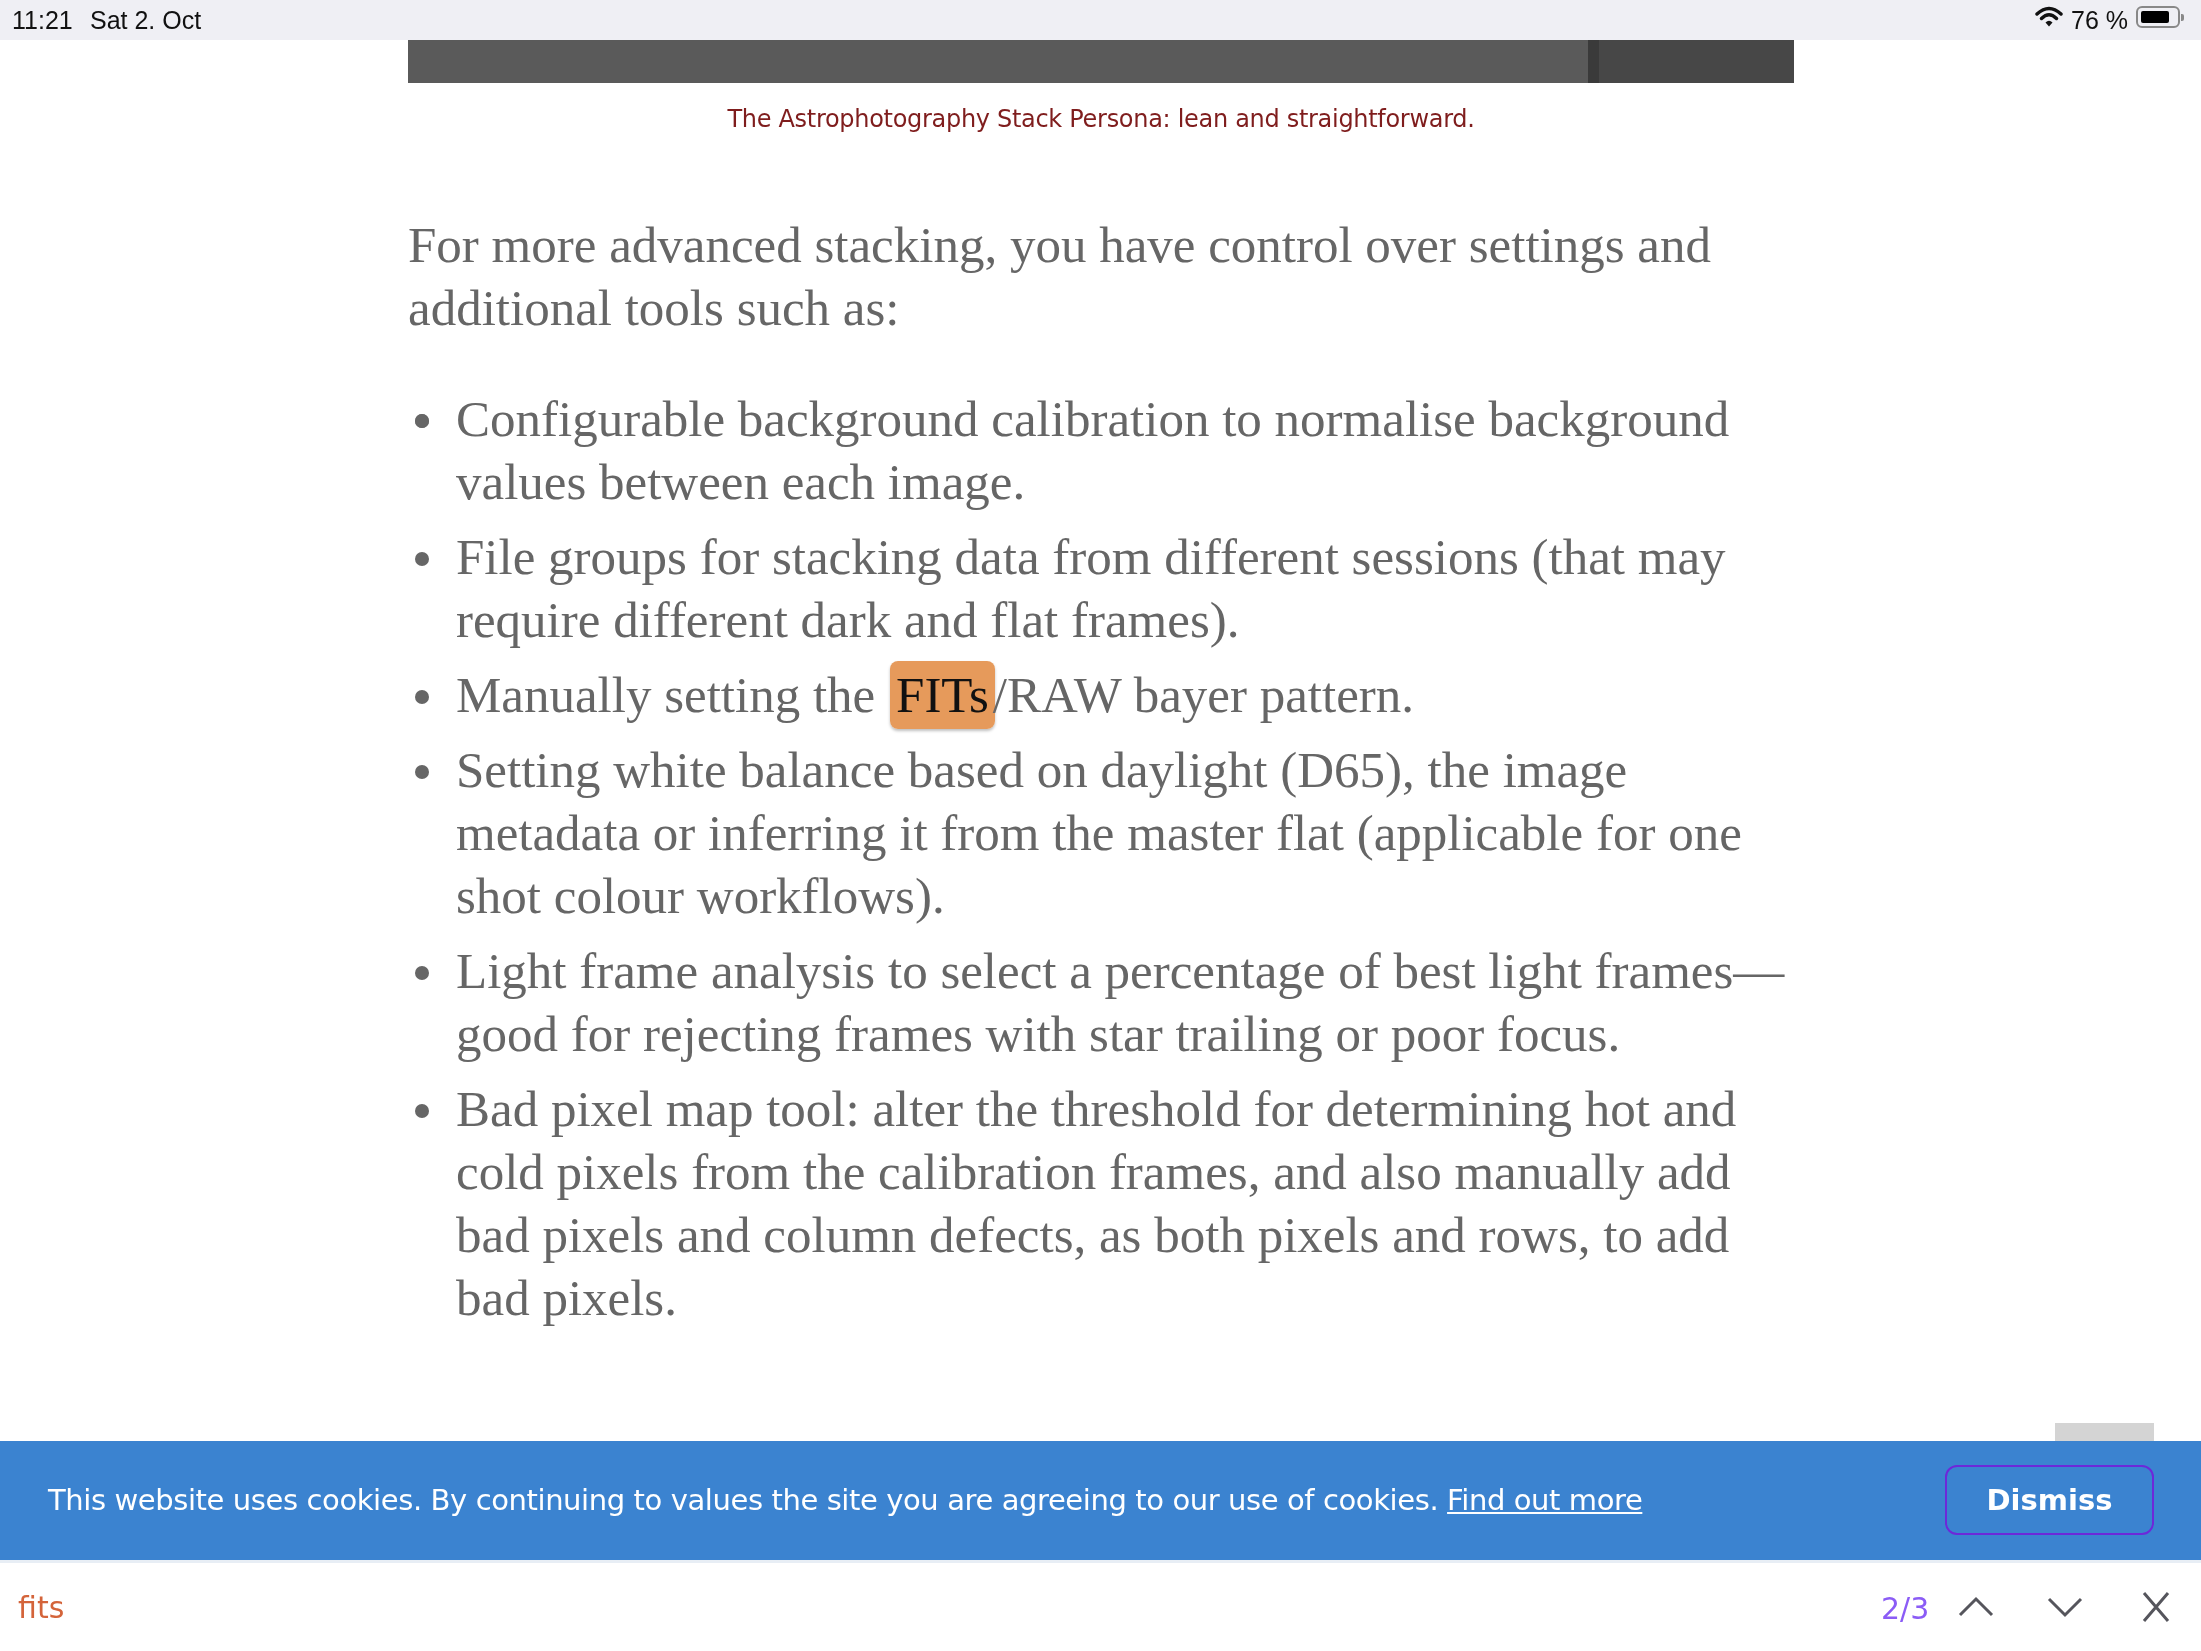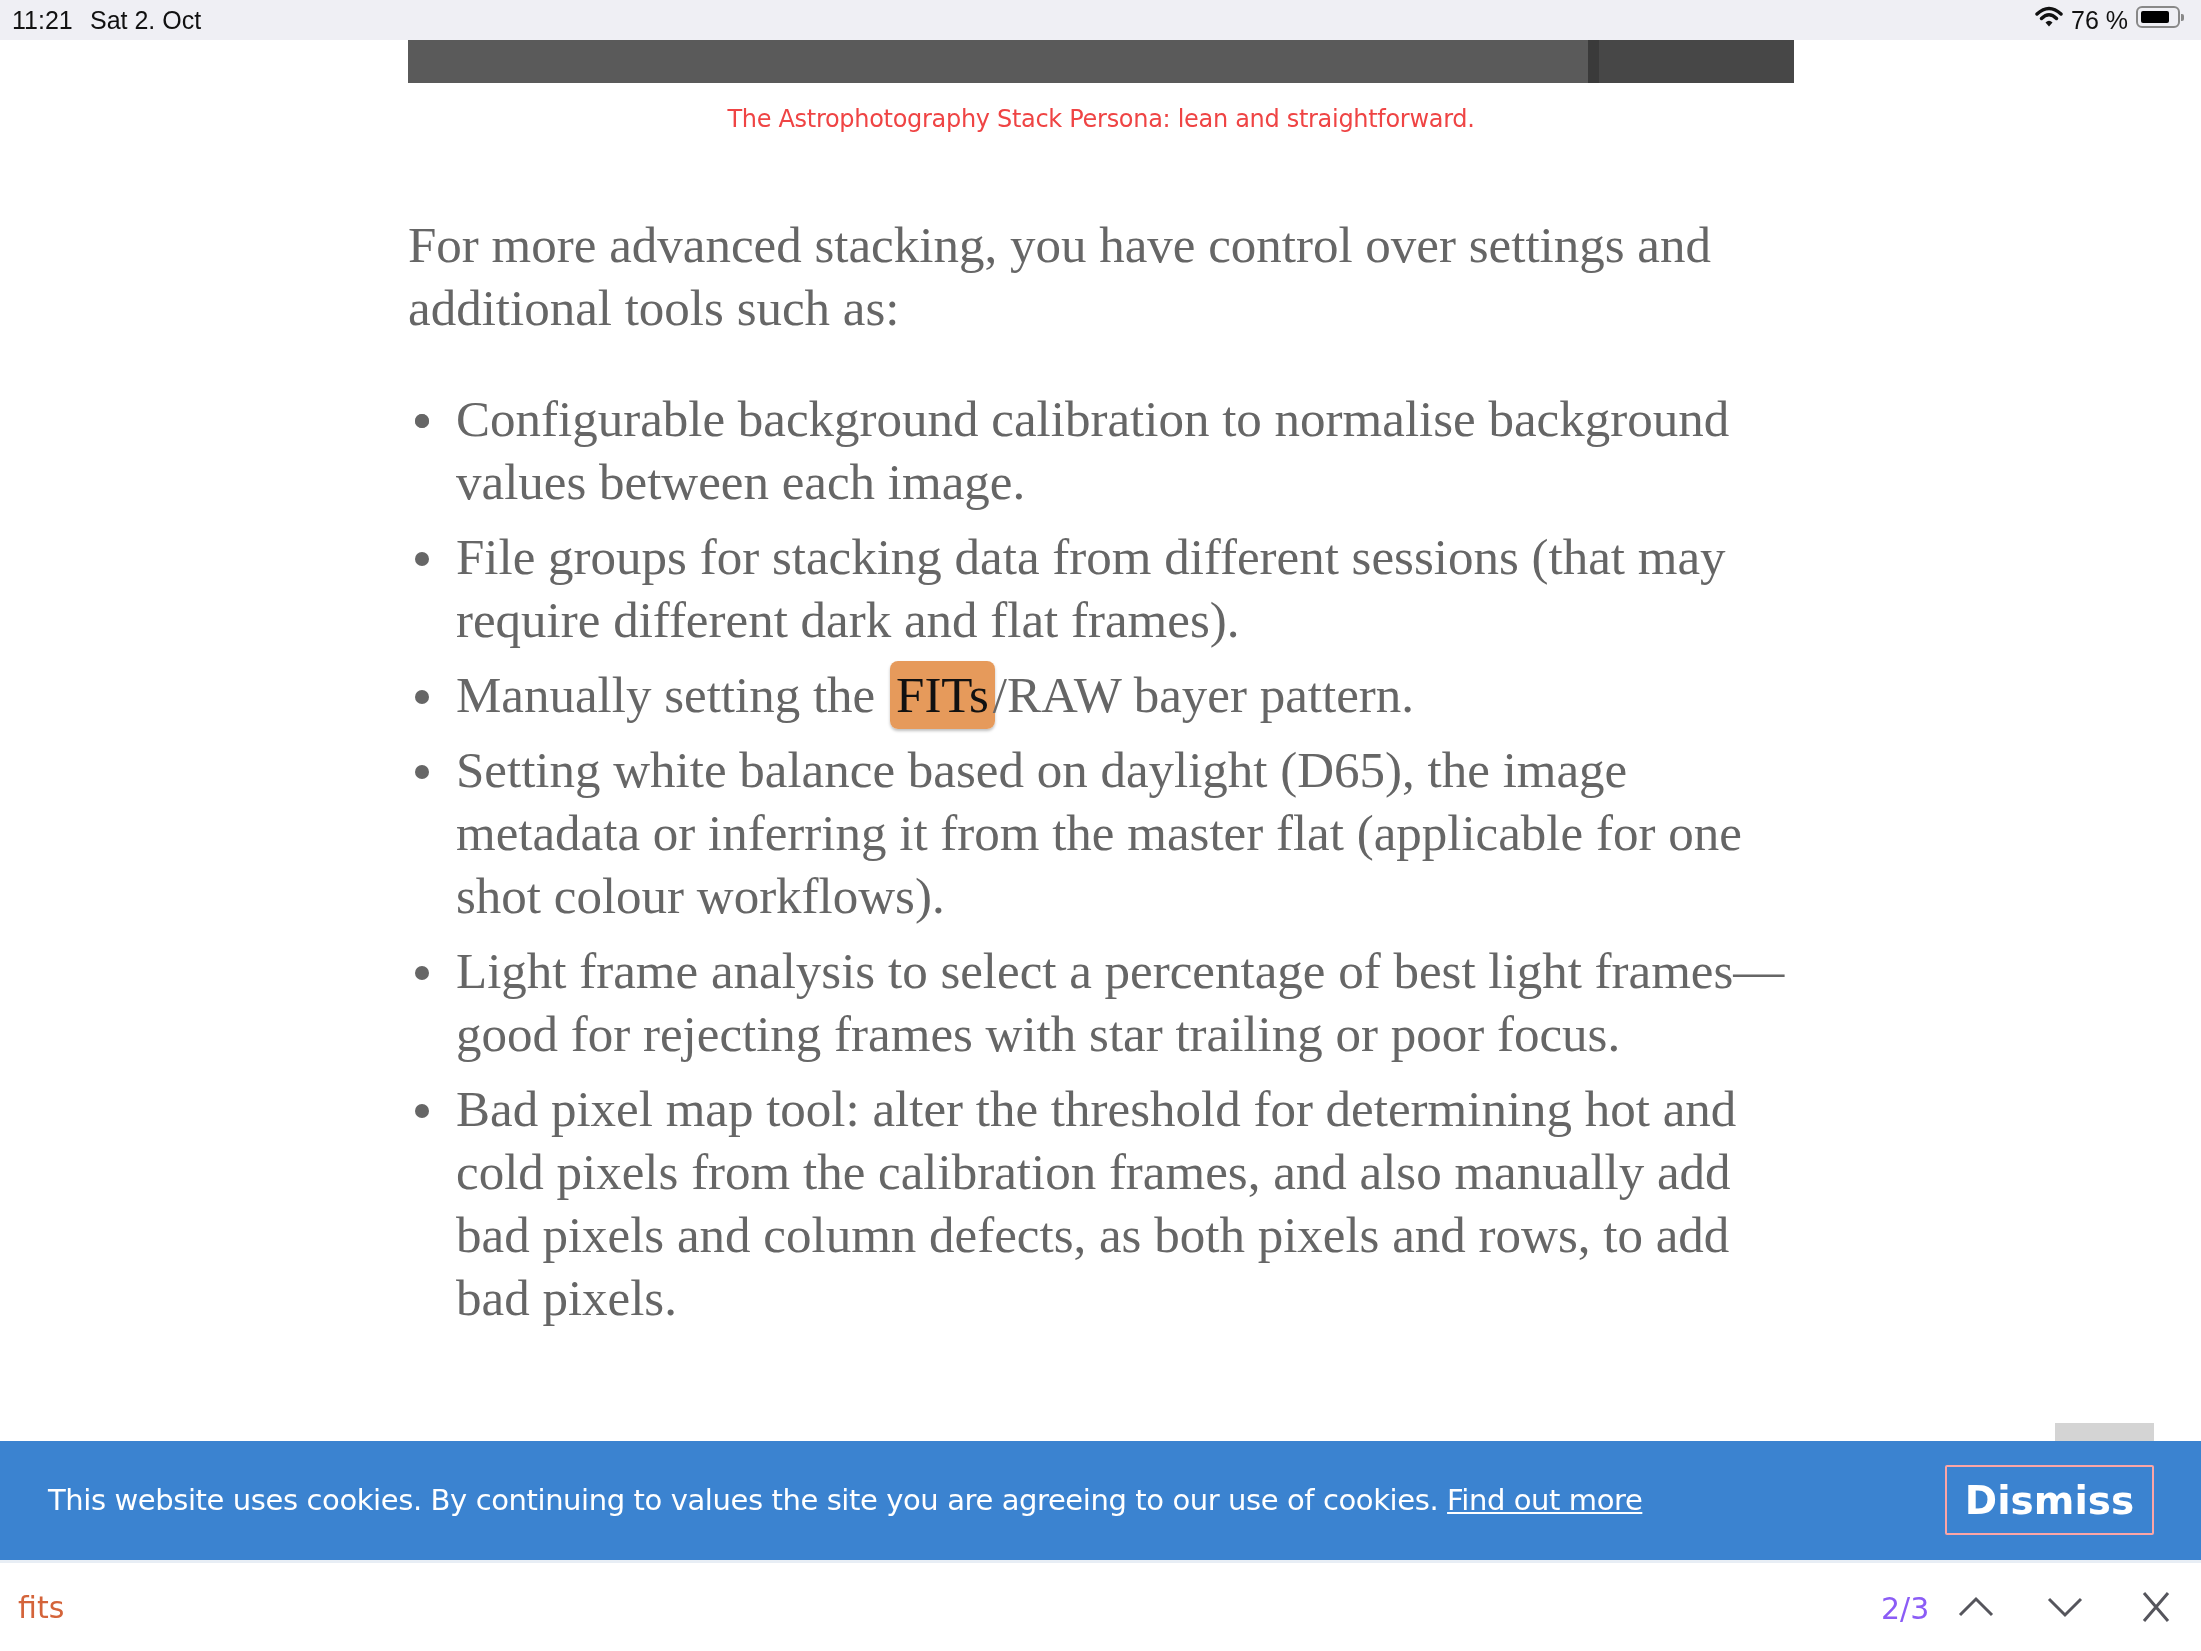--- a/index.html
+++ b/index.html
@@ -25,21 +25,21 @@
   
   .article-image {
     position:absolute; left:408px; top:40px; width:1386px; height:43px;
     background:#5a5a5a;
   }
   .article-image .stripe { position:absolute; left:1180px; top:0; width:11px; height:43px; background:#3a3a3a; }
   .article-image .panel { position:absolute; left:1191px; top:0; right:0; height:43px; background:#474747; }
 
   .caption {
     position:absolute; left:408px; top:105px; width:1386px; text-align:center;
-    font-family:"DejaVu Sans", sans-serif; font-size:24px; color:#ef4444;
+    font-family:"DejaVu Sans", sans-serif; font-size:24px; color:#7f1d1d;
     letter-spacing:-0.3px;
   }
 
   .content {
     position:absolute; left:408px; top:214px; width:1386px;
     font-family:"Liberation Serif", "DejaVu Serif", serif;
     font-size:51px; line-height:63px; color:#666;
   }
   .content p { margin:0 0 48px 0; }
   .content ul { margin:0; padding:0; list-style:none; }
@@ -63,23 +63,23 @@
     position:absolute; left:0; top:1441px; width:2202px; height:119px;
     background:#3b83d0; color:#fff;
     font-family:"DejaVu Sans", sans-serif;
   }
   .cookie-banner .msg {
     position:absolute; left:48px; top:42px; font-size:29px; letter-spacing:-0.4px;
   }
   .cookie-banner .msg a { color:#ffffff; text-decoration:underline; }
   .cookie-banner .dismiss {
     position:absolute; left:1945px; top:24px; width:209px; height:70px;
-    border:2px solid #fca5a5; border-radius:2px; box-sizing:border-box;
+    border:2px solid #6d28d9; border-radius:12px; box-sizing:border-box;
     background:transparent; color:#fff;
-    font-family:"DejaVu Sans", sans-serif; font-size:39px; font-weight:bold;
+    font-family:"DejaVu Sans", sans-serif; font-size:29px; font-weight:bold;
     display:flex; align-items:center; justify-content:center; cursor:pointer;
   }
   .banner-edge { position:absolute; left:0; top:1560px; width:2202px; height:3px; background:#e8eef5; }
 
   
   .findbar {
     position:absolute; left:0; top:1563px; width:2202px; height:88px; background:#fff;
   }
   .findbar .query {
     position:absolute; left:16px; top:26px; font-family:"DejaVu Sans", sans-serif;

